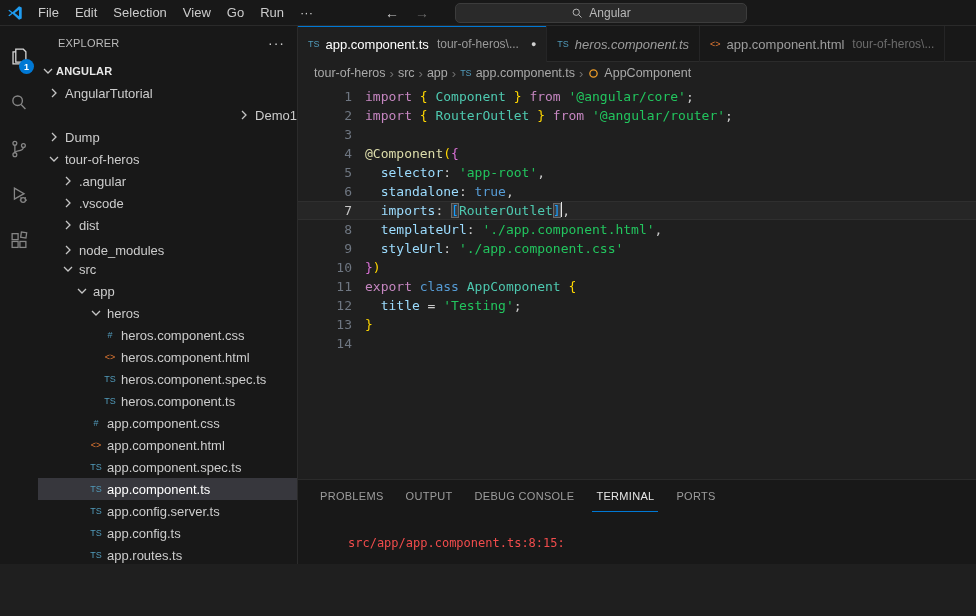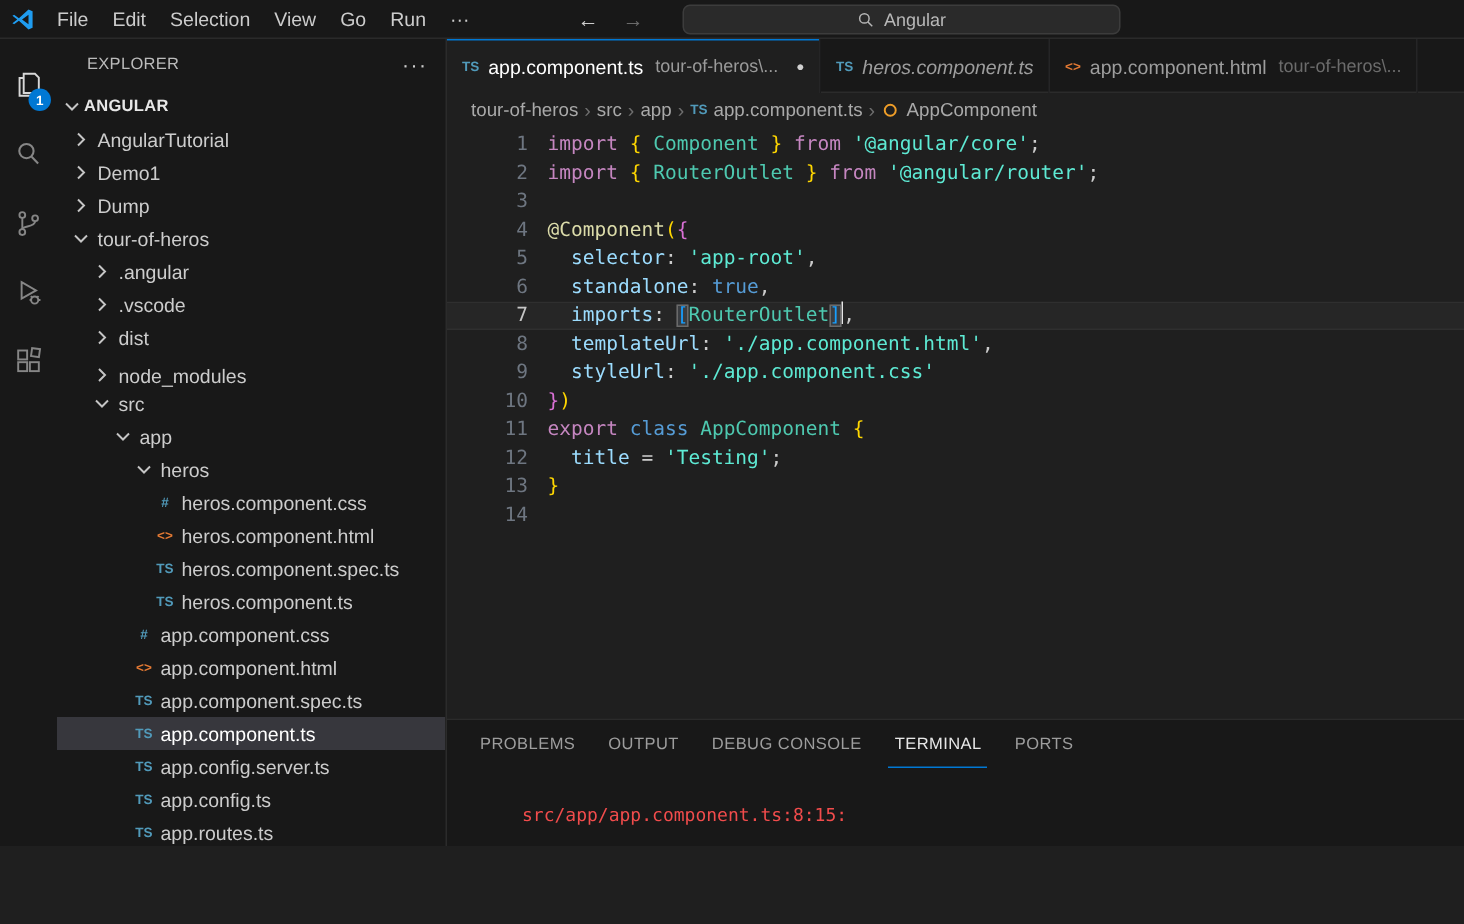--- a/index.html
+++ b/index.html
@@ -29,21 +29,21 @@
 
   
   .sidebar{width:260px;flex:0 0 260px;background:#181818;border-right:1px solid #2b2b2b;display:flex;flex-direction:column;overflow:hidden}
   .sb-header{height:34px;flex:0 0 34px;display:flex;align-items:center;padding:0 12px 0 20px;font-size:11px;color:#bbbbbb;letter-spacing:.2px}
   .sb-header .more{margin-left:auto;font-size:14px;color:#cccccc;letter-spacing:1px}
   .sb-section{height:22px;flex:0 0 22px;display:flex;align-items:center;padding-left:2px;font-size:11px;font-weight:700;color:#e7e7e7;letter-spacing:.2px}
   .tree{flex:1;overflow:hidden}
   .trow{height:22px;display:flex;align-items:center;font-size:13px;color:#cccccc;white-space:nowrap;cursor:default}
   .trow.selected{background:#37373d;color:#ffffff}
   .slot{width:16px;flex:0 0 16px;display:flex;align-items:center;justify-content:center;color:#c5c5c5}
-  .ficon{font-weight:700;font-size:9px;font-family:"Liberation Sans",sans-serif}
+  .ficon{font-weight:400;font-size:9px;font-family:"Liberation Sans",sans-serif}
   .tlabel{margin-left:3px}
 
   
   .editor-region{flex:1;display:flex;flex-direction:column;background:#1f1f1f;min-width:0}
   .tabstrip{height:36px;flex:0 0 36px;background:#181818;display:flex}
   .tab{height:36px;display:flex;align-items:center;gap:6px;padding:0 10px;font-size:13px;color:#9d9d9d;
     background:#181818;border-right:1px solid #252526;box-shadow:inset 0 -1px 0 #2b2b2b;cursor:default}
   .tab.active{background:#1f1f1f;color:#ffffff;box-shadow:inset 0 1px 0 var(--accent,#0078d4)}
   .tab-detail{font-size:12px;color:#6b6b6b;margin-left:2px}
   .tab.active .tab-detail{color:#9a9a9a}
@@ -54,21 +54,21 @@
   .breadcrumbs{height:22px;flex:0 0 22px;display:flex;align-items:center;padding-left:16px;font-size:12.5px;color:#a9a9a9}
   .crumb{display:flex;align-items:center;gap:4px;cursor:default}
   .sep{color:#6e6e6e;margin:0 4px;font-size:13px}
 
   .code{flex:1;font-family:"DejaVu Sans Mono","Liberation Mono",monospace;font-size:13px;line-height:19px;padding-top:3px;overflow:hidden}
   .code-line{display:flex;height:19px}
   .code-line.current{background:rgba(234,234,234,.04);box-shadow:inset 0 1px 0 #2f2f2f,inset 0 -1px 0 #2f2f2f}
   .code-line.current .ln{color:#c6c6c6}
   .ln{width:54px;flex:0 0 54px;text-align:right;color:#6e7681;user-select:none}
   .lc{padding-left:13px;white-space:pre}
-  .tk-kw{color:#c586c0}.tk-kw2{color:#569cd6}.tk-cls{color:#4ec9b0}.tk-str{color:#5eead4}
+  .tk-kw{color:#c586c0}.tk-kw2{color:#569cd6}.tk-cls{color:#4ec9b0}.tk-str{color:#22c55e}
   .tk-prop{color:#9cdcfe}.tk-bool{color:#569cd6}.tk-fn{color:#dcdcaa}
   .tk-b1{color:#ffd700}.tk-b2{color:#da70d6}.tk-pln{color:#cccccc}
   .tk-b3m{color:#179fff;background:#3a3d41;outline:1px solid #6a6a6a;outline-offset:-1px}
   .cursor{display:inline-block;width:1.5px;height:15px;background:#e6e6e6;vertical-align:-2px}
 
   
   .panel{height:85px;flex:0 0 85px;border-top:1px solid #2b2b2b;background:#181818;display:flex;flex-direction:column}
   .panel-tabs{height:32px;flex:0 0 32px;display:flex;align-items:stretch;padding-left:18px}
   .ptab{display:flex;align-items:center;margin-right:14px;padding:0 4px;font-size:11px;letter-spacing:.3px;color:#9d9d9d;
     border-bottom:1px solid transparent;cursor:default}
@@ -167,21 +167,21 @@
       </div>
       <div class="tree">
           <div class="trow" style="padding-left: 8px;">
             <span class="slot">
               <svg width="16" height="16" viewBox="0 0 16 16">
                 <path fill="none" stroke="currentColor" stroke-width="1.3" d="M6 4l4 4-4 4"></path>
               </svg>
             </span>
             <span class="tlabel">AngularTutorial</span>
           </div>
-          <div class="trow" style="padding-left: 8px;">
+          <div class="trow" style="padding-left: 8px; justify-content: flex-end;">
             <span class="slot">
               <svg width="16" height="16" viewBox="0 0 16 16">
                 <path fill="none" stroke="currentColor" stroke-width="1.3" d="M6 4l4 4-4 4"></path>
               </svg>
             </span>
             <span class="tlabel">Demo1</span>
           </div>
           <div class="trow" style="padding-left: 8px;">
             <span class="slot">
               <svg width="16" height="16" viewBox="0 0 16 16">

